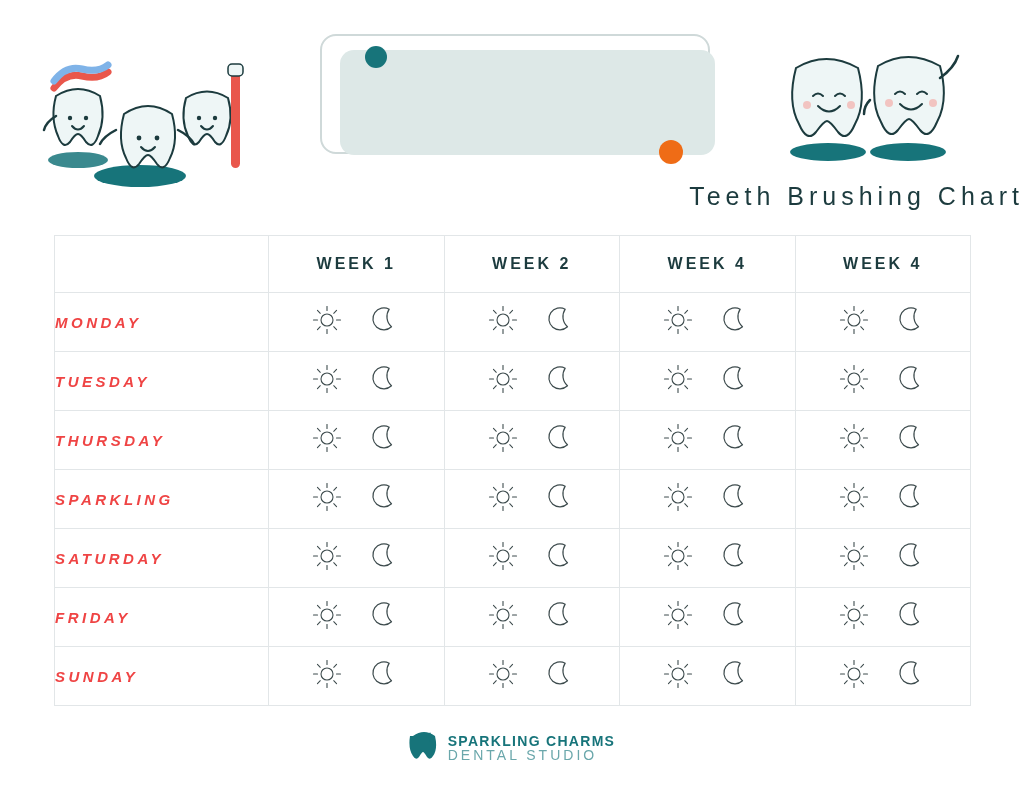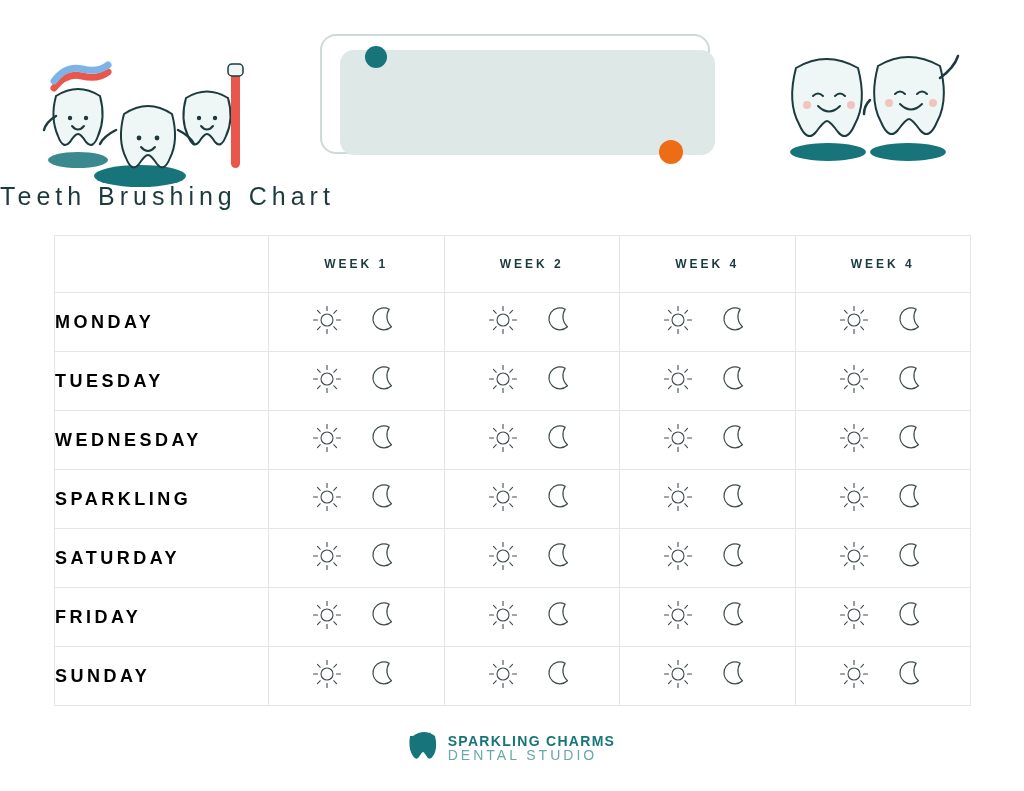--- a/index.html
+++ b/index.html
@@ -80,21 +80,21 @@
     width: 185px;
     height: 120px;
   }
 
   
   .title {
     position: absolute;
     top: 182px;
     left: 0;
     width: 1024px;
-    text-align: left;
+    text-align: right;
     font-size: 25px;
     letter-spacing: 5px;
     color: #1c3b3e;
     font-family: "Liberation Sans", sans-serif;
     font-weight: 400;
   }
 
   
   .chart-wrap {
     position: absolute;
@@ -113,32 +113,33 @@
     padding: 0;
     vertical-align: middle;
   }
   table.chart thead th {
     height: 57px;
   }
   col.daycol { width: 214px; }
   col.weekcol { width: 175.5px; }
   .weekhead {
     text-align: center;
-    font-size: 12px;
+    font-size: 16px;
     letter-spacing: 3px;
     font-weight: bold;
     color: #1c3b3e;
   }
   .dayname {
     padding-left: 20px;
-    font-size: 18px;
+    font-size: 15px;
     letter-spacing: 3.5px;
     font-weight: bold;
-    color: #000000;
+    color: #ef4444;
     white-space: nowrap;
+    font-style: italic;
   }
   .icons {
     display: flex;
     align-items: center;
     justify-content: center;
     gap: 26px;
     height: 100%;
   }
   .icon-sun, .icon-moon {
     display: inline-block;
@@ -404,21 +405,21 @@
                     <line x1="16.00" y1="6.50" x2="16.00" y2="2.50" stroke="#3d4b4d" stroke-width="1.1" stroke-linecap="round"></line>
                     <line x1="22.72" y1="9.28" x2="25.55" y2="6.45" stroke="#3d4b4d" stroke-width="1.1" stroke-linecap="round"></line>
                   </svg></span>
                 <span><svg class="icon-moon" viewBox="0 0 32 32" xmlns="http://www.w3.org/2000/svg">
                     <path d="M22.5 22.8 A11 11 0 1 1 20.2 5.2 A13.5 13.5 0 0 0 22.5 22.8 Z" fill="none" stroke="#3d4b4d" stroke-width="1.2" stroke-linejoin="round"></path>
                   </svg></span>
               </div>
             </td>
           </tr>
           <tr>
-            <td class="dayname">WEDNESDAY</td>
+            <td class="dayname">THURSDAY</td>
             <td>
               <div class="icons">
                 <span><svg class="icon-sun" viewBox="0 0 32 32" xmlns="http://www.w3.org/2000/svg">
                     <circle cx="16" cy="16" r="6" fill="none" stroke="#3d4b4d" stroke-width="1.1"></circle>
                     <line x1="25.50" y1="16.00" x2="29.50" y2="16.00" stroke="#3d4b4d" stroke-width="1.1" stroke-linecap="round"></line>
                     <line x1="22.72" y1="22.72" x2="25.55" y2="25.55" stroke="#3d4b4d" stroke-width="1.1" stroke-linecap="round"></line>
                     <line x1="16.00" y1="25.50" x2="16.00" y2="29.50" stroke="#3d4b4d" stroke-width="1.1" stroke-linecap="round"></line>
                     <line x1="9.28" y1="22.72" x2="6.45" y2="25.55" stroke="#3d4b4d" stroke-width="1.1" stroke-linecap="round"></line>
                     <line x1="6.50" y1="16.00" x2="2.50" y2="16.00" stroke="#3d4b4d" stroke-width="1.1" stroke-linecap="round"></line>
                     <line x1="9.28" y1="9.28" x2="6.45" y2="6.45" stroke="#3d4b4d" stroke-width="1.1" stroke-linecap="round"></line>

